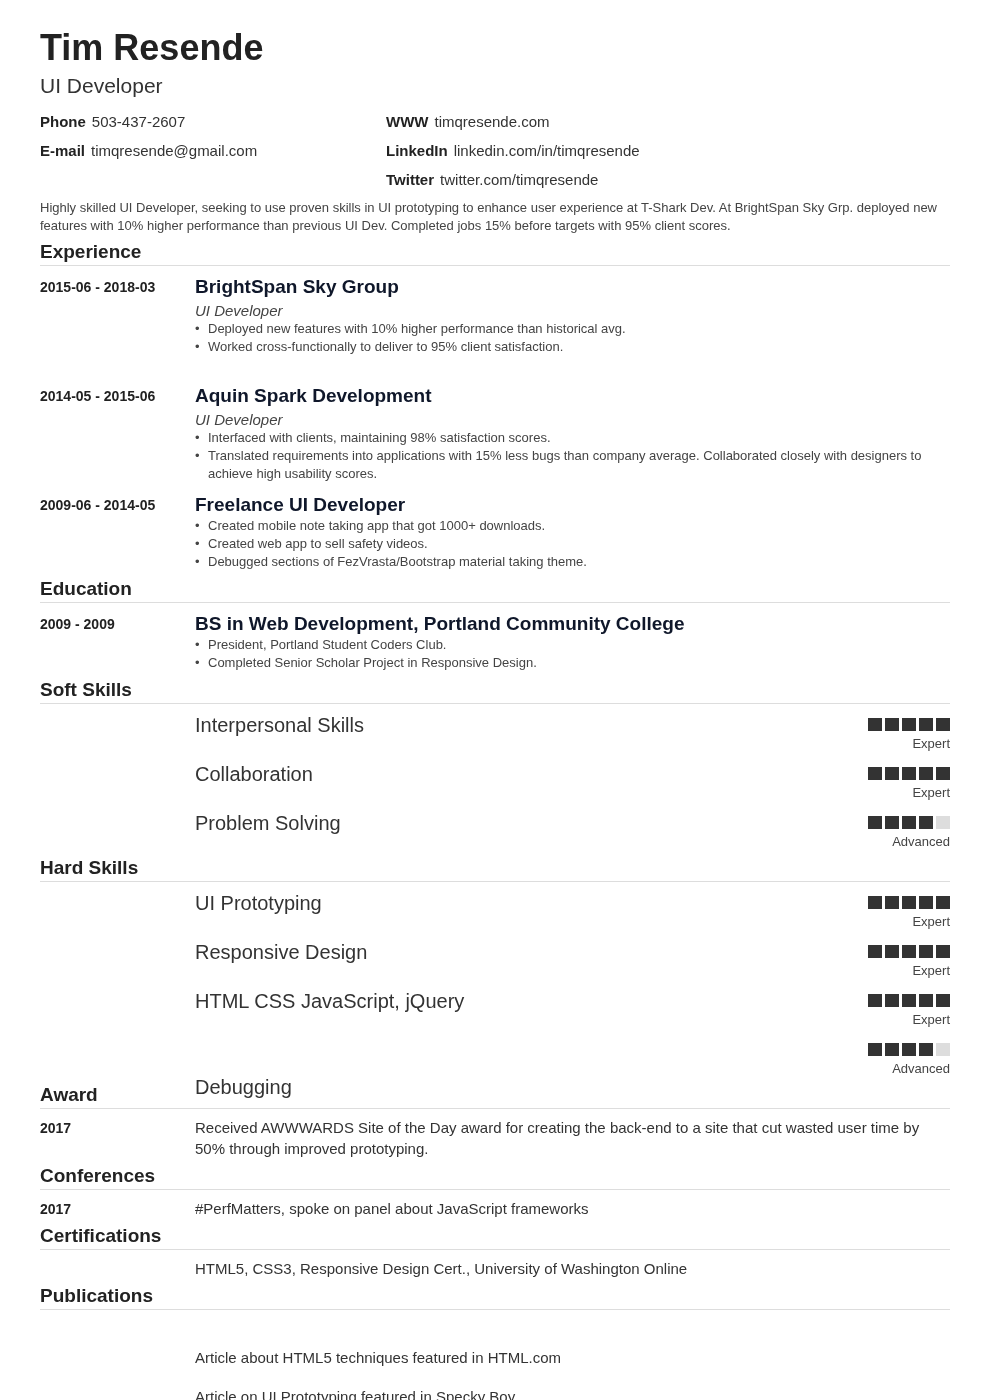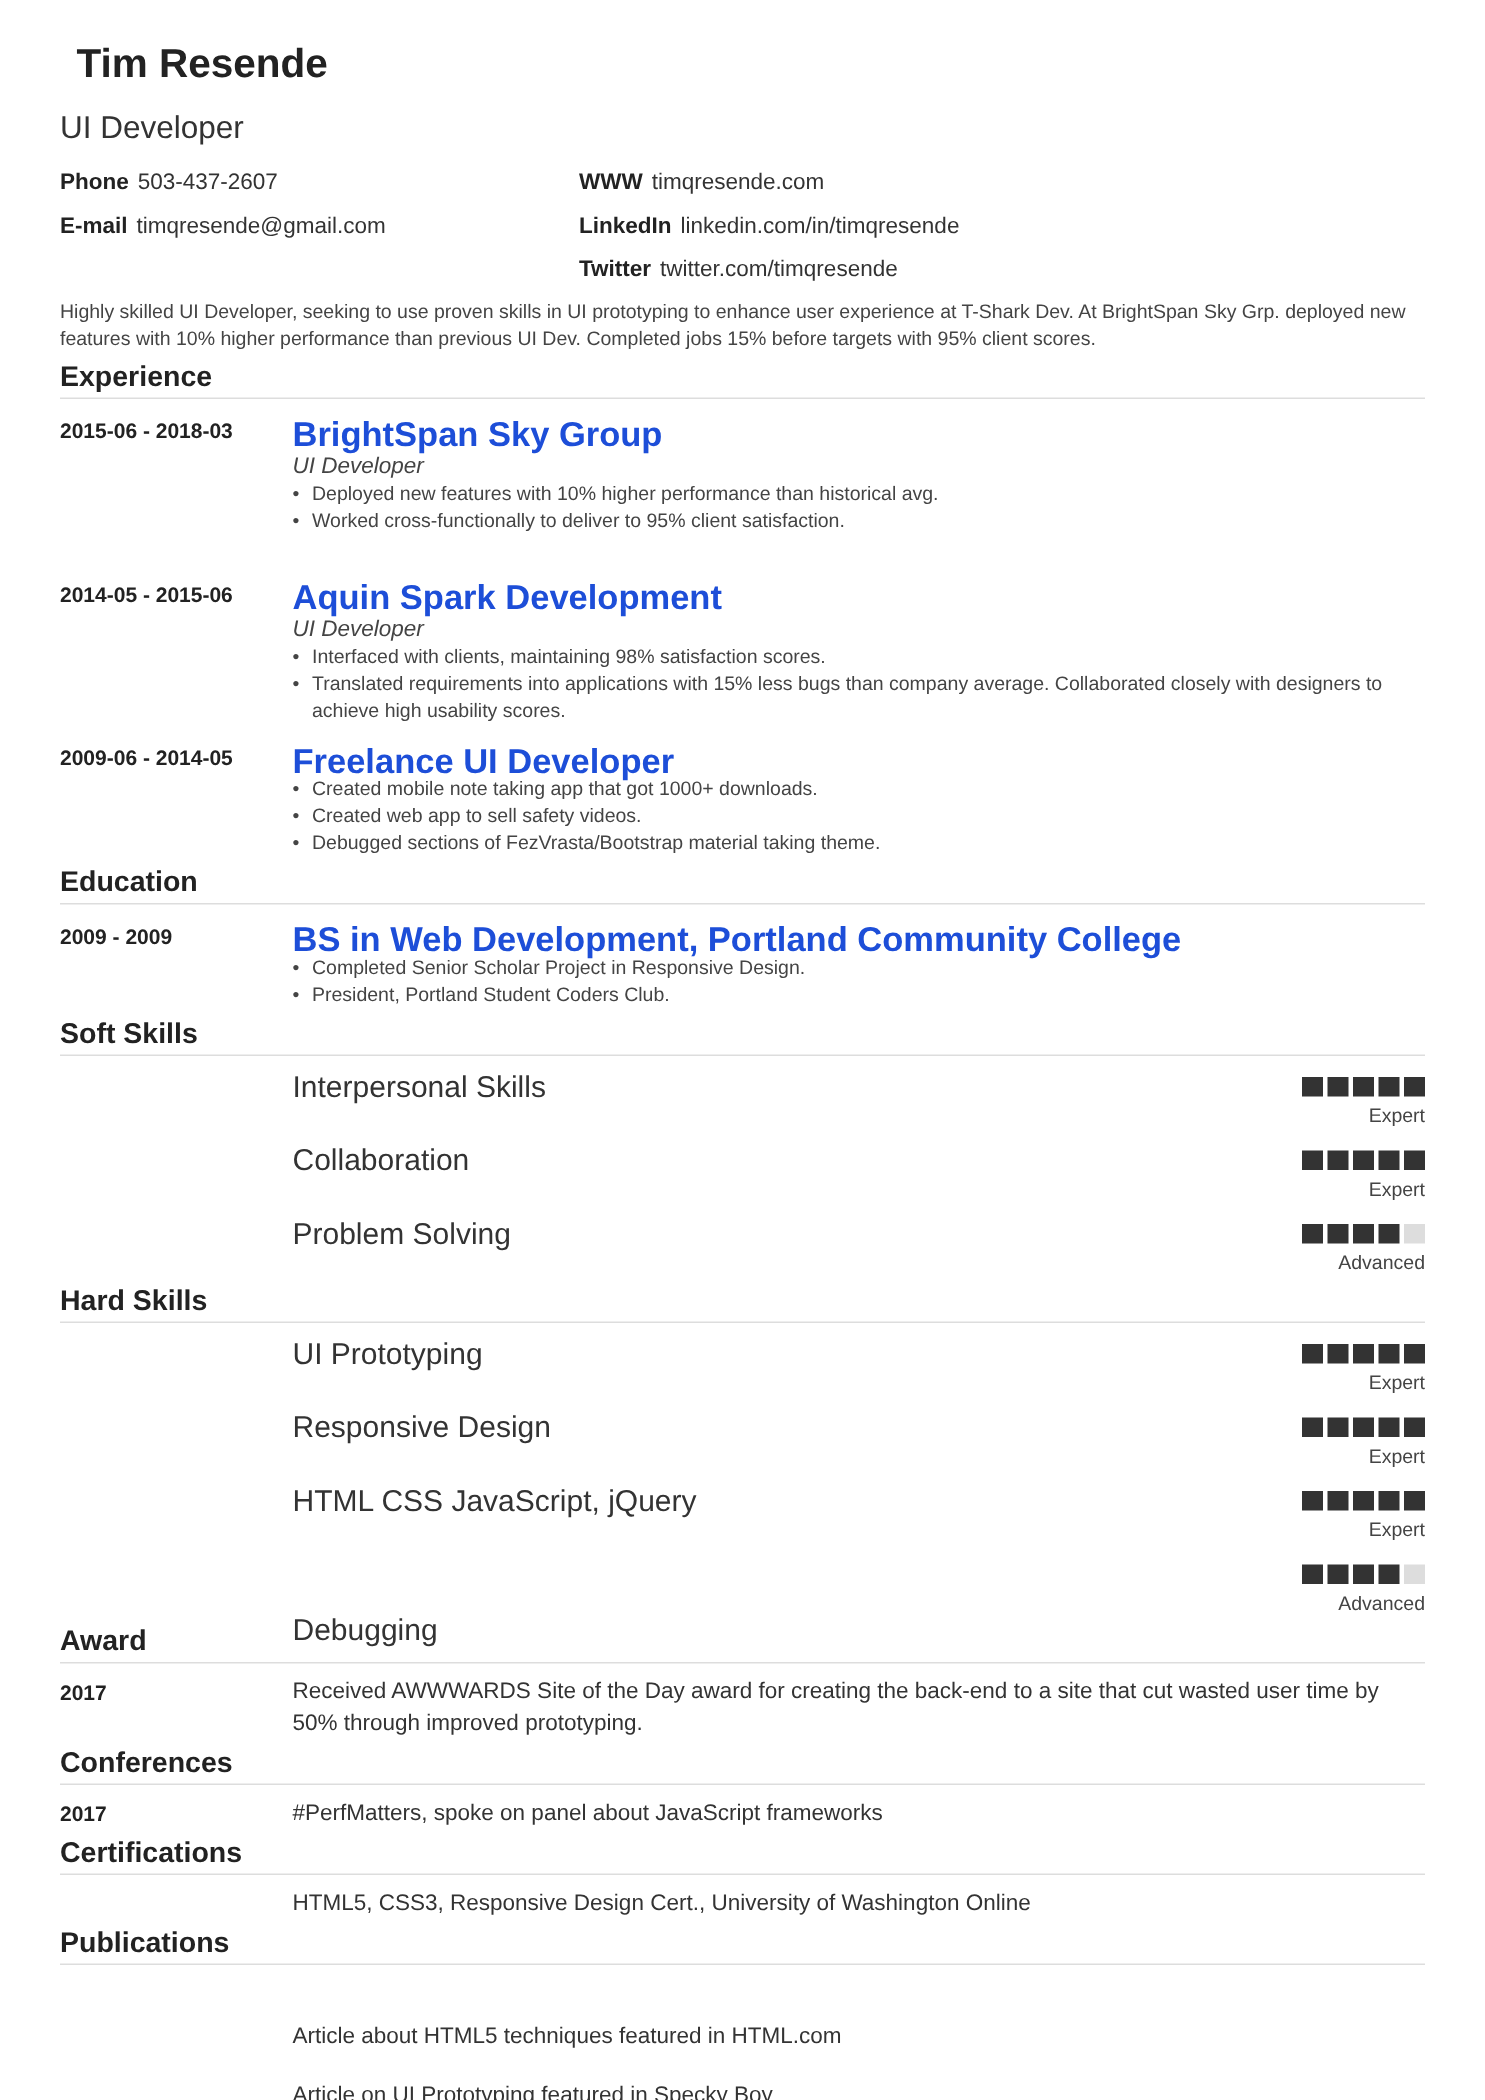--- a/index.html
+++ b/index.html
@@ -1,25 +1,25 @@
 <!DOCTYPE html>
 <html><head>
 <meta charset="utf-8">
 <style>
   * { margin:0; padding:0; box-sizing:border-box; }
   body { width:990px; height:1400px; background:#fff; font-family:"Liberation Sans", sans-serif; color:#333; position:relative; overflow:hidden; }
   .page { position:absolute; left:40px; top:0; width:910px; }
-  .name { position:absolute; top:27px; left:0; font-size:27px; font-weight:bold; color:#222; letter-spacing:0;margin-left:11px; }
+  .name { position:absolute; top:27px; left:0; font-size:36px; font-weight:bold; color:#222; letter-spacing:0; }
   .title { position:absolute; top:74px; left:0; font-size:21px; color:#333; }
   .contact { position:absolute; font-size:15px; color:#333; white-space:nowrap; }
   .contact b { font-weight:bold; color:#222; margin-right:6px; }
   .summary { position:absolute; top:199px; left:0; width:910px; font-size:13px; line-height:18px; color:#444; }
   .sec { position:absolute; left:0; width:910px; border-bottom:1px solid #ddd; font-size:19px; font-weight:bold; color:#222; padding-bottom:2px; }
   .date { position:absolute; left:0; font-size:14px; font-weight:bold; color:#222; }
-  .org { position:absolute; left:155px; font-size:23px; font-weight:bold; color:#1d4ed8; }
+  .org { position:absolute; left:155px; font-size:19px; font-weight:bold; color:#0f172a; }
   .role { position:absolute; left:155px; font-size:15px; font-style:italic; color:#444; }
   .bullets { position:absolute; left:155px; width:740px; list-style:none; font-size:13px; line-height:18px; color:#444; }
   .bullets li { position:relative; padding-left:13px; }
   .bullets li::before { content:"•"; position:absolute; left:0; }
   .skill-name { position:absolute; left:155px; font-size:20px; color:#333; }
   .rating { position:absolute; right:0; width:84px; display:flex; gap:3px; justify-content:flex-end; }
   .rating span { width:14px; height:13px; background:#333; }
   .rating span.off { background:#ddd; }
   .level { position:absolute; right:0; font-size:13px; color:#444; text-align:right; }
   .text { position:absolute; left:155px; width:740px; font-size:15px; line-height:21px; color:#333; }
@@ -62,22 +62,22 @@
   <ul class="bullets" style="top:517px;">
     <li>Created mobile note taking app that got 1000+ downloads.</li>
     <li>Created web app to sell safety videos.</li>
     <li>Debugged sections of FezVrasta/Bootstrap material taking theme.</li>
   </ul>
 
   <div class="sec" style="top:578px;">Education</div>
   <div class="date" style="top:616px;">2009 - 2009</div>
   <div class="org" style="top:613px;">BS in Web Development, Portland Community College</div>
   <ul class="bullets" style="top:636px;">
+    <li>President, Portland Student Coders Club.</li>
     <li>Completed Senior Scholar Project in Responsive Design.</li>
-    <li>President, Portland Student Coders Club.</li>
   </ul>
 
   <div class="sec" style="top:679px;">Soft Skills</div>
 
   <div class="skill-name" style="top:714px;">Interpersonal Skills</div>
   <div class="rating" style="top:718px;">
       <span></span>
       <span></span>
       <span></span>
       <span></span>

